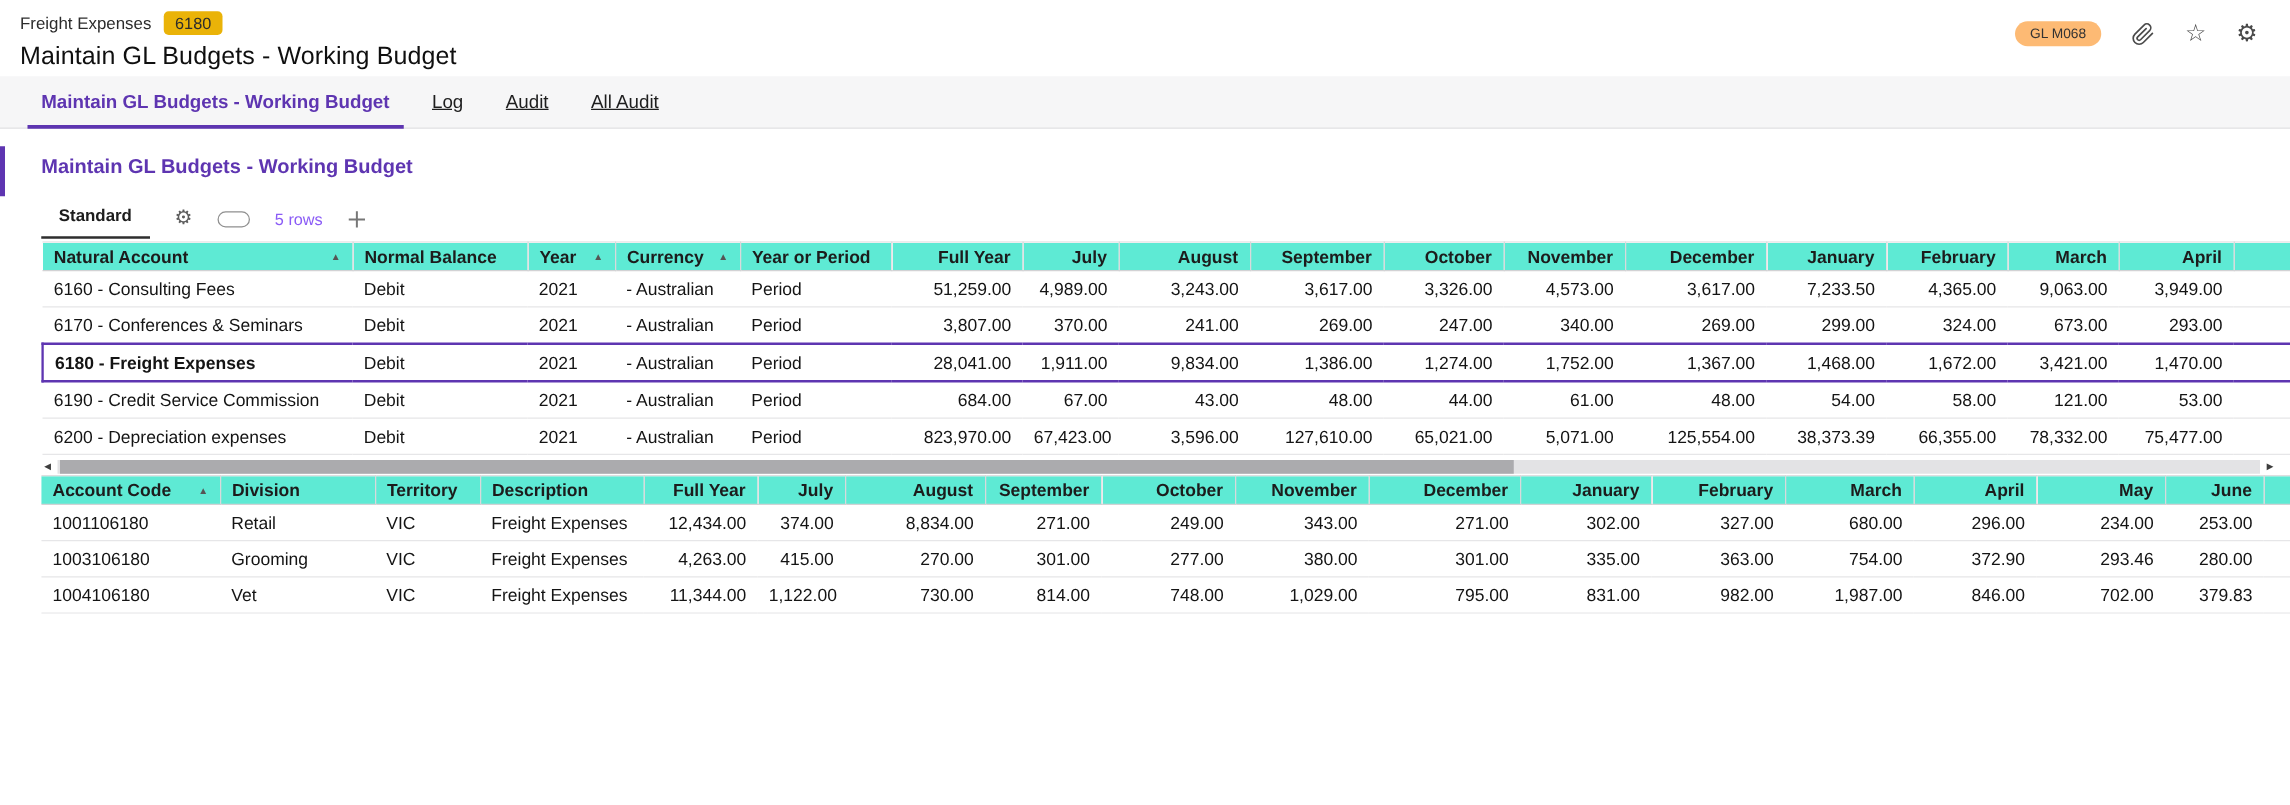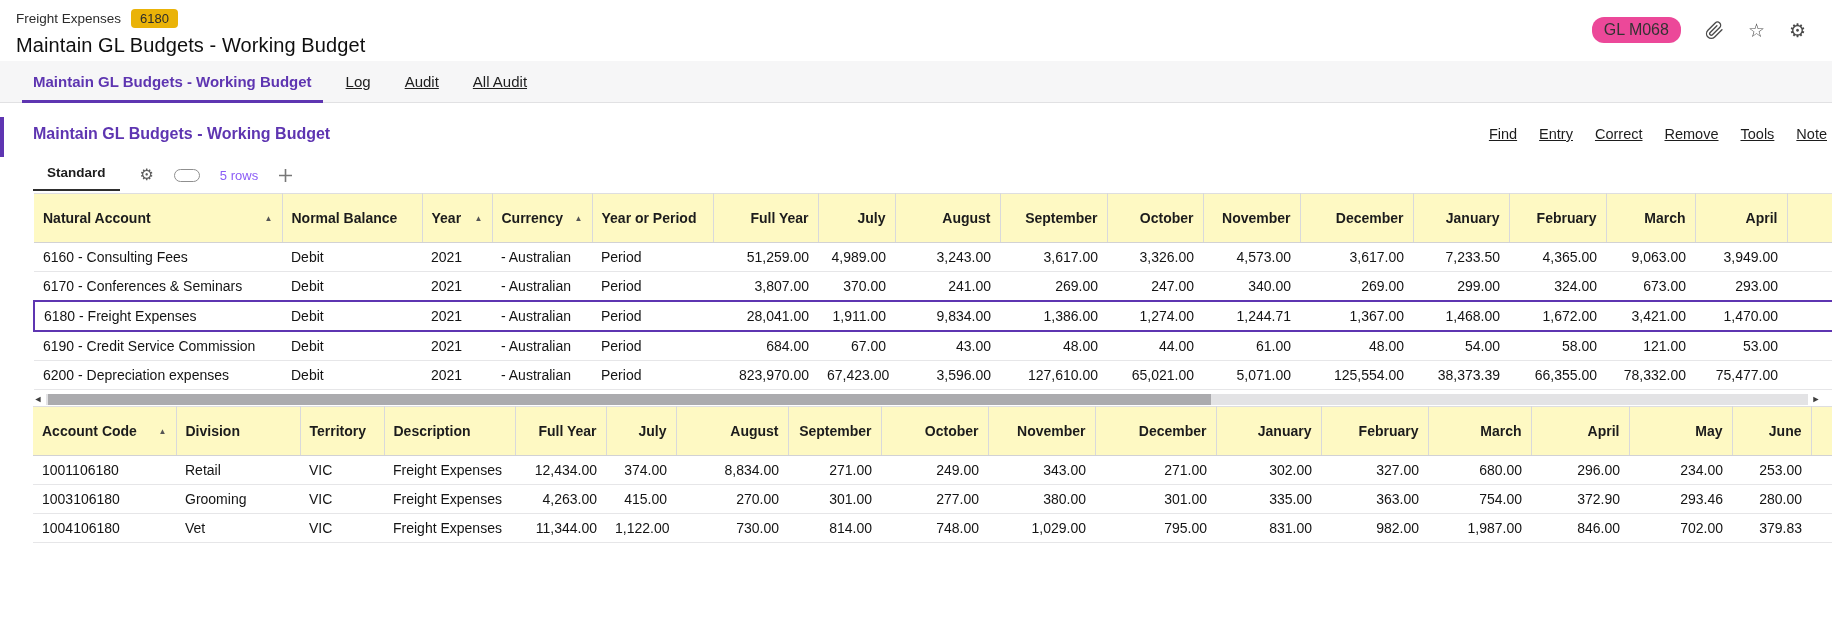--- a/index.html
+++ b/index.html
@@ -8,21 +8,21 @@
     font-family:"Liberation Sans", sans-serif; color:#1e1e1e; }
   .u { text-decoration:underline; }
 
   
   .topbar { display:flex; justify-content:space-between; align-items:flex-start;
     padding:9px 26px 4px 16px; background:#fff; }
   .crumb-row { display:flex; align-items:center; gap:10px; font-size:13.5px; color:#2c2c2c; }
   .badge { background:#eab308; border-radius:4px; padding:2px 9px; font-size:13px; font-weight:normal; color:#2c2c2c; }
   .page-title { margin-top:6px; font-size:20px; color:#0f0f0f; letter-spacing:.1px; }
   .top-right { display:flex; align-items:center; gap:24px; padding-top:8px; }
-  .pill { background:#ec4899; border-radius:12px; padding:4px 12px; font-size:16px; color:#333; }
+  .pill { background:#fdba74; border-radius:12px; padding:4px 12px; font-size:11px; color:#333; }
   .hicon { font-size:19px; color:#4a4a4a; line-height:1; display:inline-flex; align-items:center; }
 
   
   .tabstrip { display:flex; align-items:stretch; height:42px; padding:0 16px; background:#f6f6f7;
     border-bottom:1px solid #e1e1e3; }
   .tab { display:flex; align-items:center; padding:0 17px; font-size:15px; color:#1e1e1e; position:relative; }
   .tab.active { color:var(--accent); font-weight:bold; }
   .tab.active::after { content:""; position:absolute; left:6px; right:6px; bottom:-1px; height:3px; background:var(--accent); }
   .tab.focused .tab-inner { border:1.5px solid var(--accent); padding:6px 12px; margin:0 -8px; }
 
@@ -37,31 +37,31 @@
   
   .viewbar { display:flex; align-items:center; gap:20px; padding:10px 0 2px 33px; height:44px; }
   .view-tab { font-size:13.5px; font-weight:bold; color:#1d1d1d; border-bottom:2.5px solid #2e2e2e; padding:6px 14px 9px; }
   .vicon { color:#5d5d5d; font-size:16px; line-height:1; display:inline-flex; align-items:center; }
   .oval { width:26px; height:13px; border:1.5px solid #8f8f8f; border-radius:7px; display:inline-block; }
   .rowcount { font-size:13px; color:#8b5cf6; }
 
   
   .grid-clip { width:1799px; overflow:hidden; margin-left:33px; }
   table { border-collapse:collapse; table-layout:fixed; }
-  th { background:#fef9c3; font-size:14px; font-weight:bold; text-align:left; padding:16px 9px;
+  th { background:#5eead4; font-size:14px; font-weight:bold; text-align:left; padding:3px 9px;
     border-right:1px solid #d9d9db; border-top:1px solid #dedee0; border-bottom:1px solid #d2d2d4;
     color:#1c1c1c; white-space:nowrap; overflow:hidden; }
   th.num { text-align:right; }
   th .hflex { display:flex; justify-content:space-between; align-items:center; }
   .sort { font-size:8px; color:#555; margin-left:6px; }
   td { font-size:14px; padding:6px 9px; border-bottom:1px solid #e6e6e8; white-space:nowrap;
     overflow:hidden; color:#141414; }
   td.num { text-align:right; }
   tr.selected td { border-top:2px solid var(--accent); border-bottom:2px solid var(--accent); }
-  tr.selected td:first-child { border-left:2px solid var(--accent); }
+  tr.selected td:first-child { border-left:2px solid var(--accent);font-weight:bold; }
 
   
   .hscroll { display:flex; align-items:center; height:14px; margin:2px 8px 0 30px; }
   .hs-arrow { font-size:9px; color:#3e3e3e; width:16px; text-align:center; line-height:1; }
   .hs-track { flex:1; height:11px; background:#e3e3e5; position:relative; }
   .hs-thumb { position:absolute; left:2px; top:0; height:100%; width:66%; background:#ababae; }
 
   .section-title { margin:26px 0 13px 33px; font-size:15px; font-weight:bold; color:#161616; }
 </style>
 </head>
@@ -101,28 +101,20 @@
       </div>
       <div class="tab">
         <span class="tab-inner"><span class="u">All Audit</span></span>
       </div>
     </nav>
 
   <section>
     <div class="panel-head">
       <span class="accent-bar"></span>
       <div class="panel-title">Maintain GL Budgets - Working Budget</div>
-      <div class="actions">
-          <span class="action">Find</span>
-          <span class="action">Entry</span>
-          <span class="action">Correct</span>
-          <span class="action">Remove</span>
-          <span class="action">Tools</span>
-          <span class="action">Note</span>
-        </div>
     </div>
 
     <div class="viewbar">
       <span class="view-tab">Standard</span>
       <span class="vicon">⚙</span>
       <span class="oval"></span>
       <span class="rowcount">5 rows</span>
       <span class="vicon">
         <svg width="15" height="15" viewBox="0 0 15 15" fill="none">
             <path d="M7.5 1v13M1 7.5h13" stroke="#777" stroke-width="1.6"></path>
@@ -230,21 +222,21 @@
               <td>6180 - Freight Expenses</td>
               <td>Debit</td>
               <td>2021</td>
               <td>- Australian</td>
               <td>Period</td>
               <td class="num">28,041.00</td>
               <td class="num">1,911.00</td>
               <td class="num">9,834.00</td>
               <td class="num">1,386.00</td>
               <td class="num">1,274.00</td>
-              <td class="num">1,244.71</td>
+              <td class="num">1,752.00</td>
               <td class="num">1,367.00</td>
               <td class="num">1,468.00</td>
               <td class="num">1,672.00</td>
               <td class="num">3,421.00</td>
               <td class="num">1,470.00</td>
               <td class="num"></td>
             </tr>
             <tr>
               <td>6190 - Credit Service Commission</td>
               <td>Debit</td>

